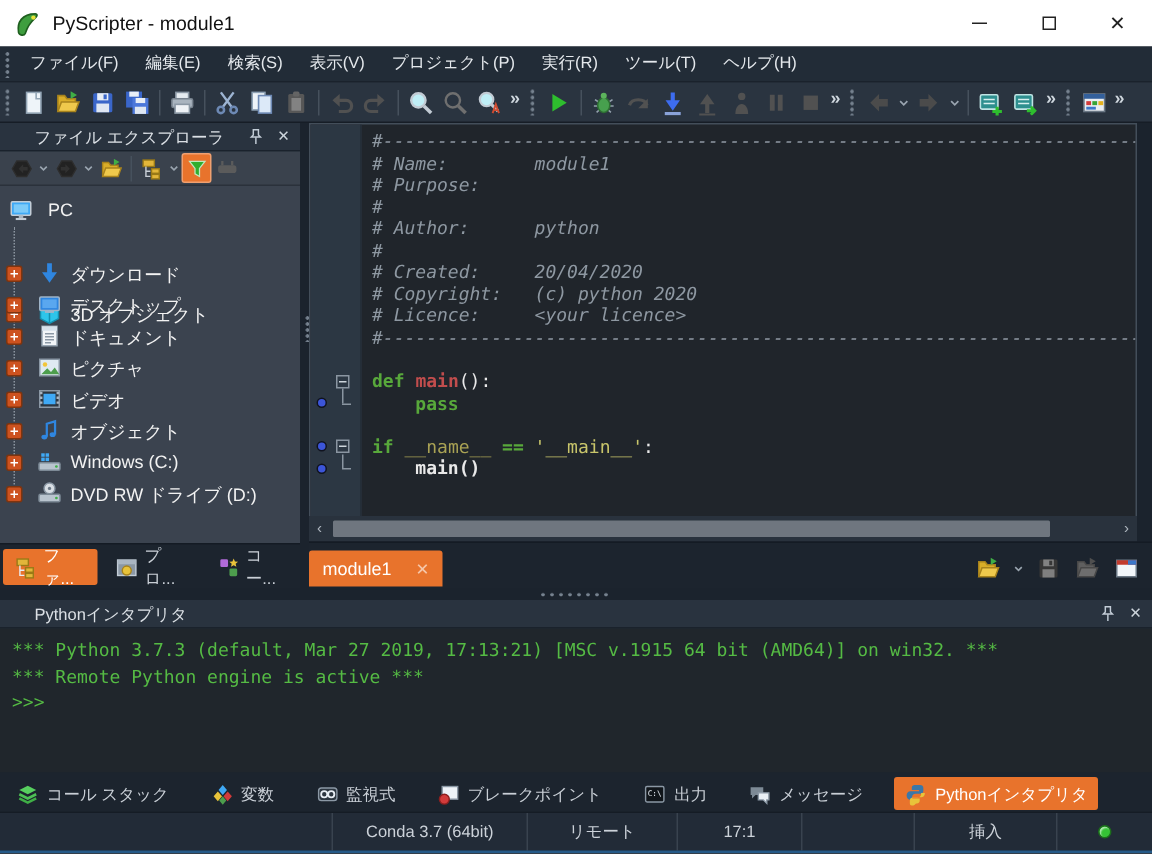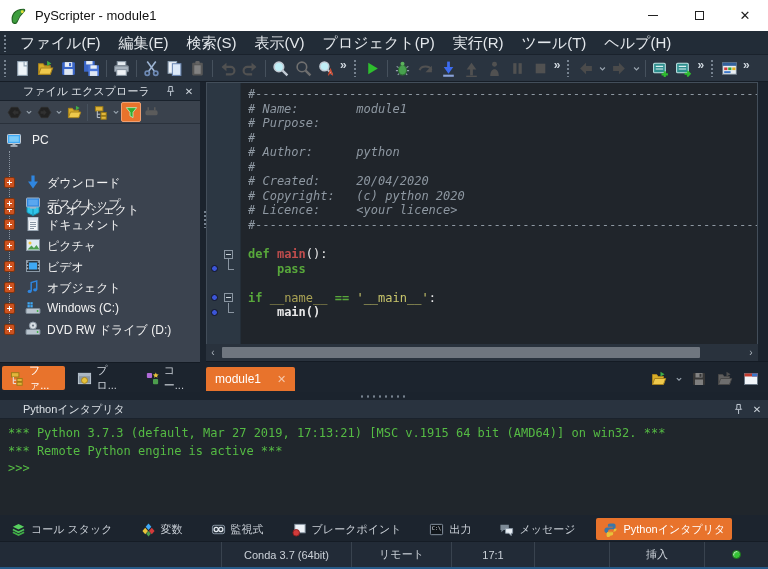--- a/index.html
+++ b/index.html
@@ -22,21 +22,21 @@
   #window-title{margin-left:8px;font-size:13px;color:var(--titlebar_text)}
   #win-controls{position:absolute;right:0;top:0;height:31px;display:flex}
   .win-btn{width:46px;height:31px;display:flex;align-items:center;justify-content:center;color:#222;font-size:12px;cursor:default}
   .glyph-min{width:10px;height:0;border-top:1px solid #222}
   .glyph-max{width:9px;height:9px;border:1px solid #222}
   .glyph-close{font-size:13px;line-height:1}
 
   
   #menubar{left:0;top:31px;width:768px;height:24px;background:var(--menubar_bg);display:flex;align-items:center;border-bottom:1px solid #1a222c}
   .grip{width:5px;height:18px;margin:0 3px;background-image:radial-gradient(circle at 2px 2px,#76828f 1px,transparent 1.4px);background-size:5px 4px;background-repeat:repeat-y}
-  .menu-item{color:#e4e8ec;font-size:15px;padding:0 9px;line-height:23px;white-space:nowrap}
+  .menu-item{color:#e4e8ec;font-size:11px;padding:0 9px;line-height:23px;white-space:nowrap}
 
   
   #toolbar{left:0;top:55px;width:768px;height:27px;background:var(--toolbar_bg);display:flex;align-items:center;border-bottom:1px solid #161d26}
   .tb-btn{width:23px;height:23px;display:flex;align-items:center;justify-content:center;border-radius:2px}
   .tb-dd{width:11px;height:23px;display:flex;align-items:center;justify-content:center}
   .tb-divider{width:1px;height:17px;background:#46515d;margin:0 3px}
   .tb-overflow{color:#cfd7de;font-size:12px;font-weight:bold;margin:0 5px 6px 2px;letter-spacing:-2px}
   .dis svg{filter:grayscale(1) brightness(.55)}
   .icon{display:inline-flex;align-items:center;justify-content:center}
 

